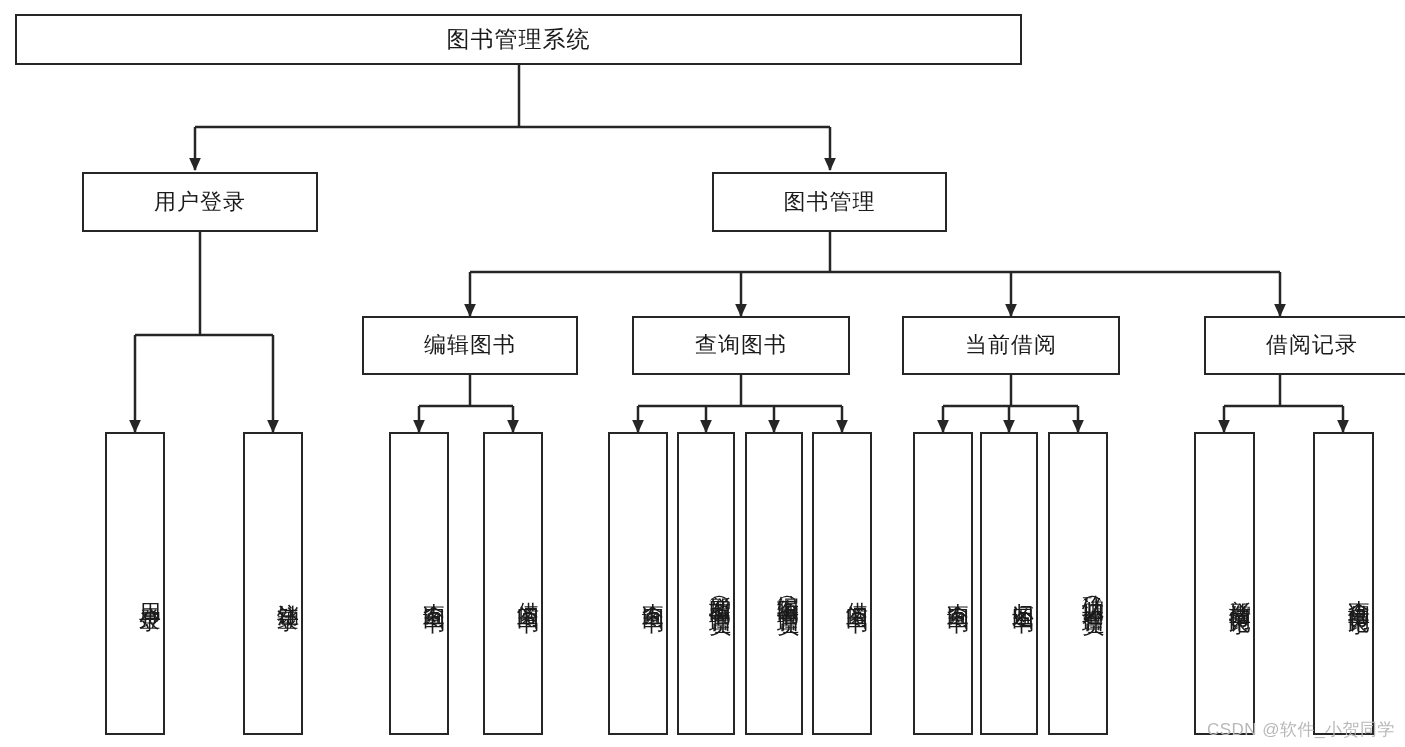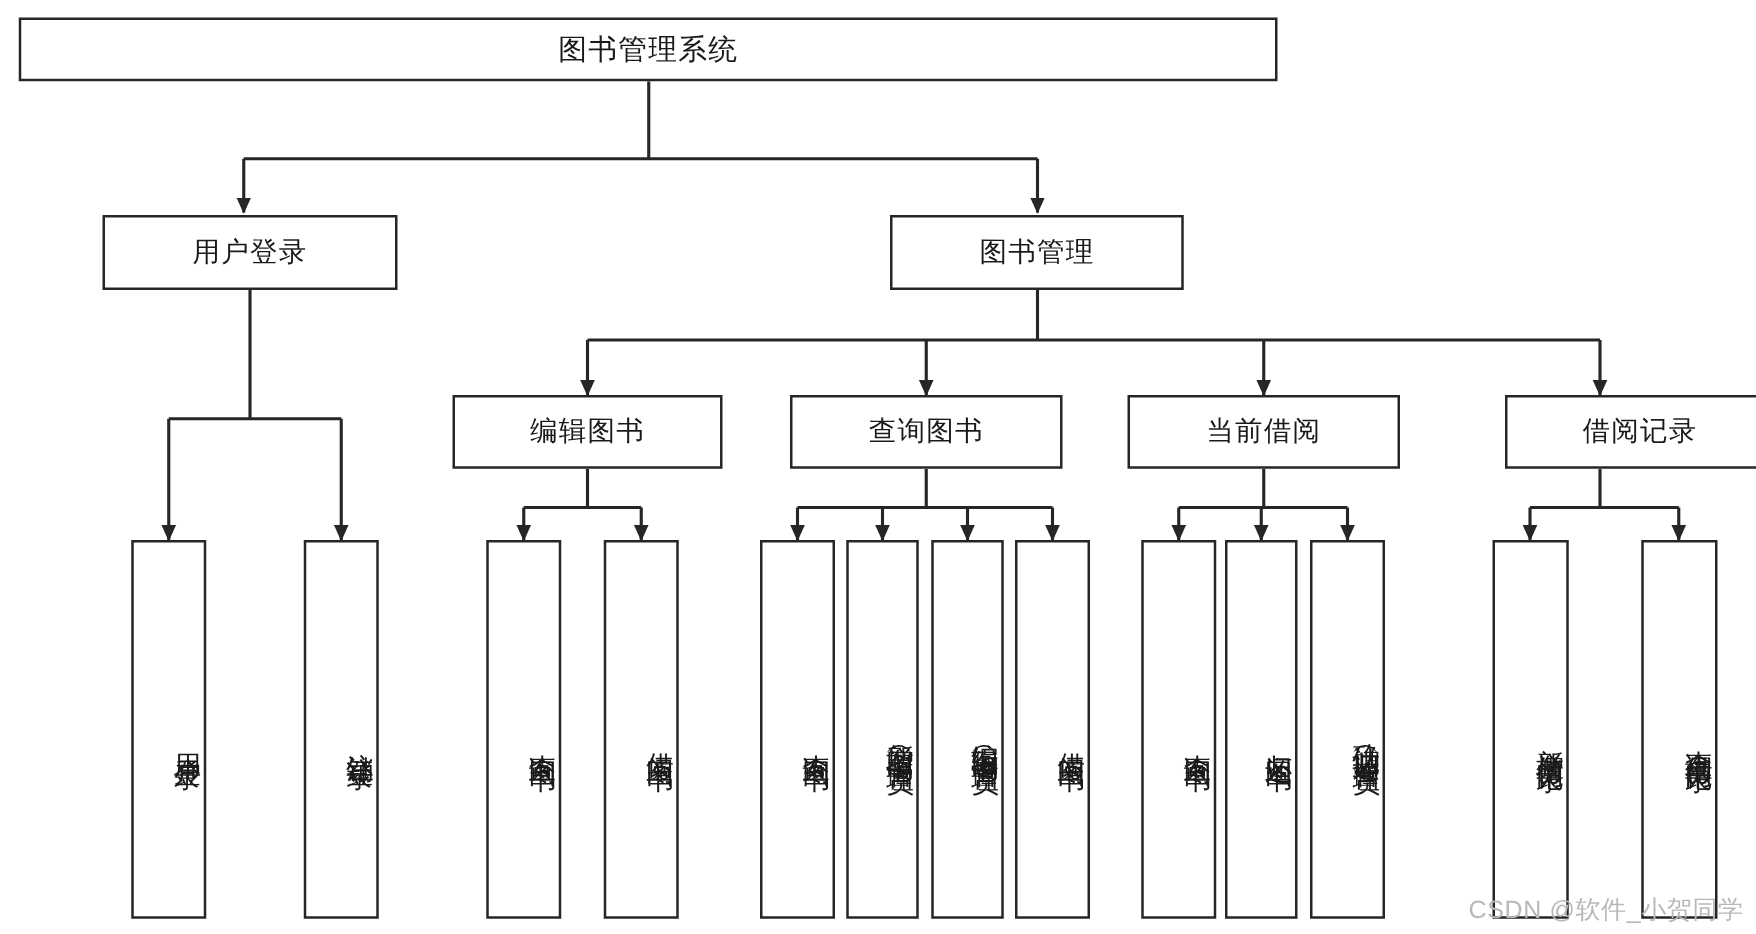--- a/index.html
+++ b/index.html
@@ -56,21 +56,21 @@
     text-orientation: upright;
     display: block;
   }
   .node.root {
     font-size: 23px;
   }
   #watermark {
     position: absolute;
     right: 10px;
     bottom: 6px;
-    font-size: 20px;
+    font-size: 17px;
     color: #b8b8b8;
     letter-spacing: 0.5px;
     white-space: nowrap;
     user-select: none;
   }
 </style>
 </head>
 <body>
 
 <div id="canvas">

